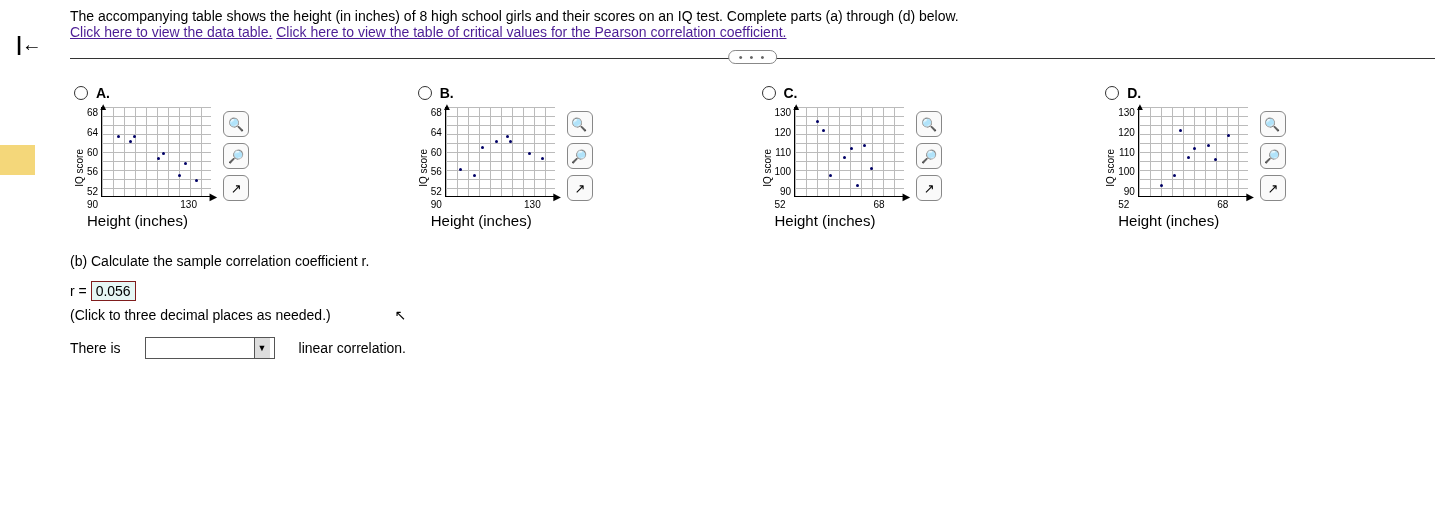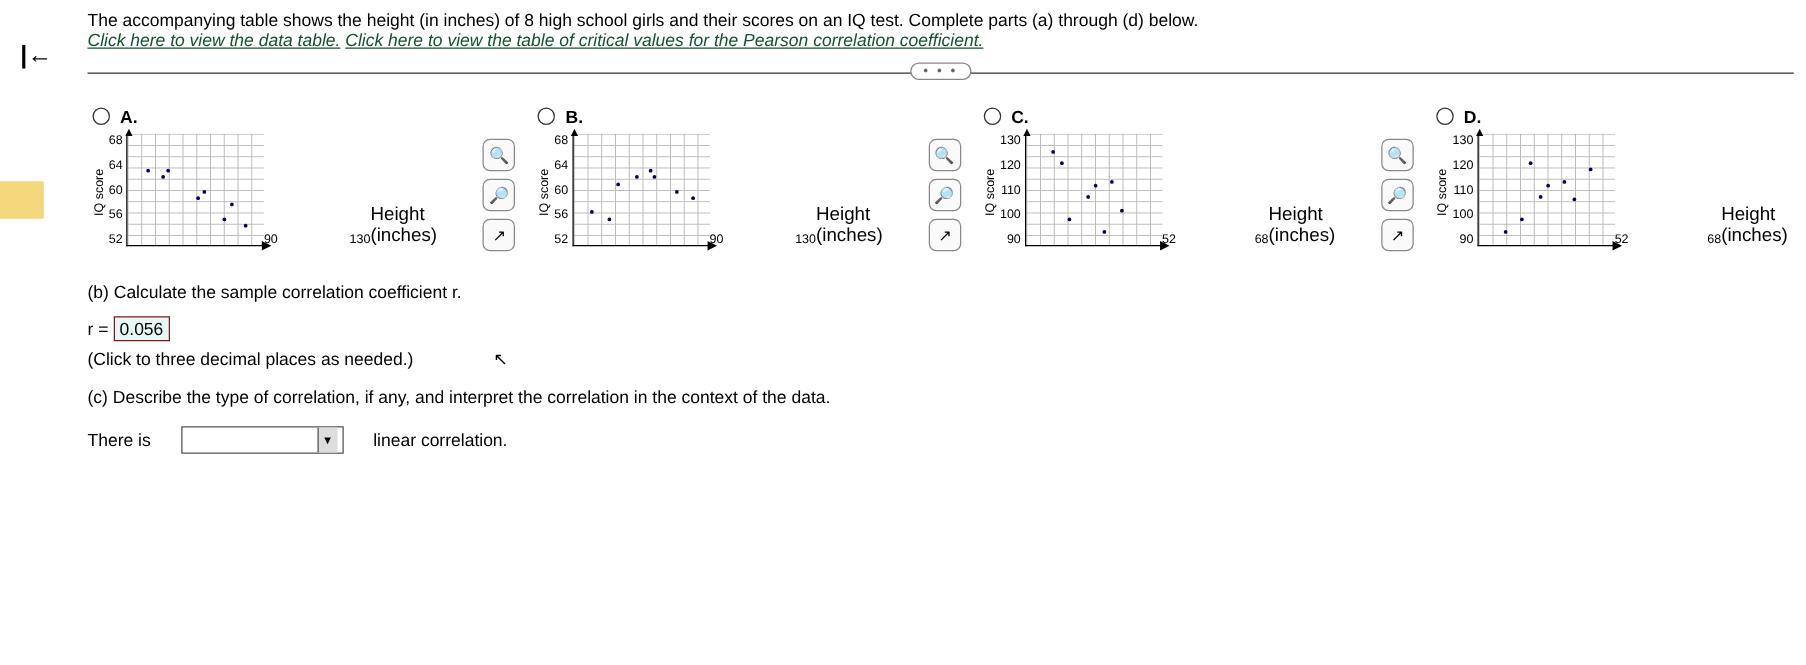--- a/index.html
+++ b/index.html
@@ -5,36 +5,36 @@
   * { box-sizing: border-box; margin: 0; padding: 0; }
   body { font-family: Arial, sans-serif; font-size: 14px; color: #000; background: #fff; width: 1445px; height: 532px; position: relative; }
   
   .sidebar { position: absolute; left: 0; top: 0; width: 60px; height: 532px; }
   .nav-back { position: absolute; left: 15px; top: 30px; width: 28px; height: 28px; display: flex; align-items: center; justify-content: center; cursor: pointer; font-size: 20px; font-weight: bold; }
   .highlight-bar { position: absolute; left: 0; top: 145px; width: 35px; height: 30px; background: #f4d77a; }
   
   .content { position: absolute; left: 70px; top: 8px; right: 10px; }
   
   .intro { margin-bottom: 4px; }
-  .link { color: #14532d; text-decoration: underline; cursor: pointer; font-style: italic; }
+  .link { color: #4c1d95; text-decoration: underline; cursor: pointer; }
   
   .divider-wrap { position: relative; margin: 18px 0 22px 0; }
   .divider { border: none; border-top: 1px solid #333; }
   .ellipsis-badge { position: absolute; left: 50%; top: -8px; transform: translateX(-50%); background: #fff; border: 1px solid #888; border-radius: 10px; padding: 0 10px; font-size: 11px; letter-spacing: 2px; color: #666; }
   
   .question-a { margin-bottom: 16px; }
   
   .options-row { display: flex; gap: 10px; margin-bottom: 20px; }
   .option { flex: 1; position: relative; padding: 4px; }
   .option-label { display: flex; align-items: center; gap: 8px; margin-bottom: 6px; font-weight: bold; }
   .radio { width: 14px; height: 14px; border: 1.5px solid #333; border-radius: 50%; display: inline-block; }
   
   .chart-box { position: relative; display: flex; align-items: flex-start; }
   .ylabel { writing-mode: vertical-rl; transform: rotate(180deg); font-size: 10px; margin-right: 2px; align-self: center; }
-  .plot-area { display: flex; flex-direction: row; align-items: flex-end; }
+  .plot-area { display: flex; flex-direction: column; align-items: flex-start; }
   .yaxis-and-grid { display: flex; }
   .yticks { display: flex; flex-direction: column; justify-content: space-between; font-size: 10px; text-align: right; margin-right: 3px; height: 90px; }
   .grid { width: 110px; height: 90px; border-left: 1.5px solid #000; border-bottom: 1.5px solid #000; position: relative; background-image: linear-gradient(to right, #bbb 1px, transparent 1px), linear-gradient(to bottom, #bbb 1px, transparent 1px); background-size: 11px 9px; }
   .arrow-up { position: absolute; top: -6px; left: -4px; font-size: 10px; }
   .arrow-right { position: absolute; right: -6px; bottom: -6px; font-size: 10px; }
   .xticks { display: flex; justify-content: space-between; width: 110px; font-size: 10px; margin-top: 2px; }
   .xlabel { font-size: 15px; margin-top: 2px; }
   .point { position: absolute; width: 3px; height: 3px; background: #006; border-radius: 50%; }
   
   .tool-col { display: flex; flex-direction: column; gap: 6px; margin-left: 12px; margin-top: 4px; }
@@ -278,21 +278,20 @@
 
   <div class="question-b">(b) Calculate the sample correlation coefficient r.</div>
   <div class="r-line">
     <span>r = </span><span class="r-input">0.056</span>
   </div>
   <div class="note">
     <span>(Click to three decimal places as needed.)</span>
     <span class="cursor-icon">↖</span>
   </div>
 
-  <div class="question-c">(c) Describe the type of correlation, if any, and interpret the correlation in the context of the data.</div>
   <div class="answer-c">
     <span>There is</span>
     <span class="select-box">
       <span class="select-caret">▼</span>
     </span>
     <span>linear correlation.</span>
   </div>
 </div>
 
 </body></html>

